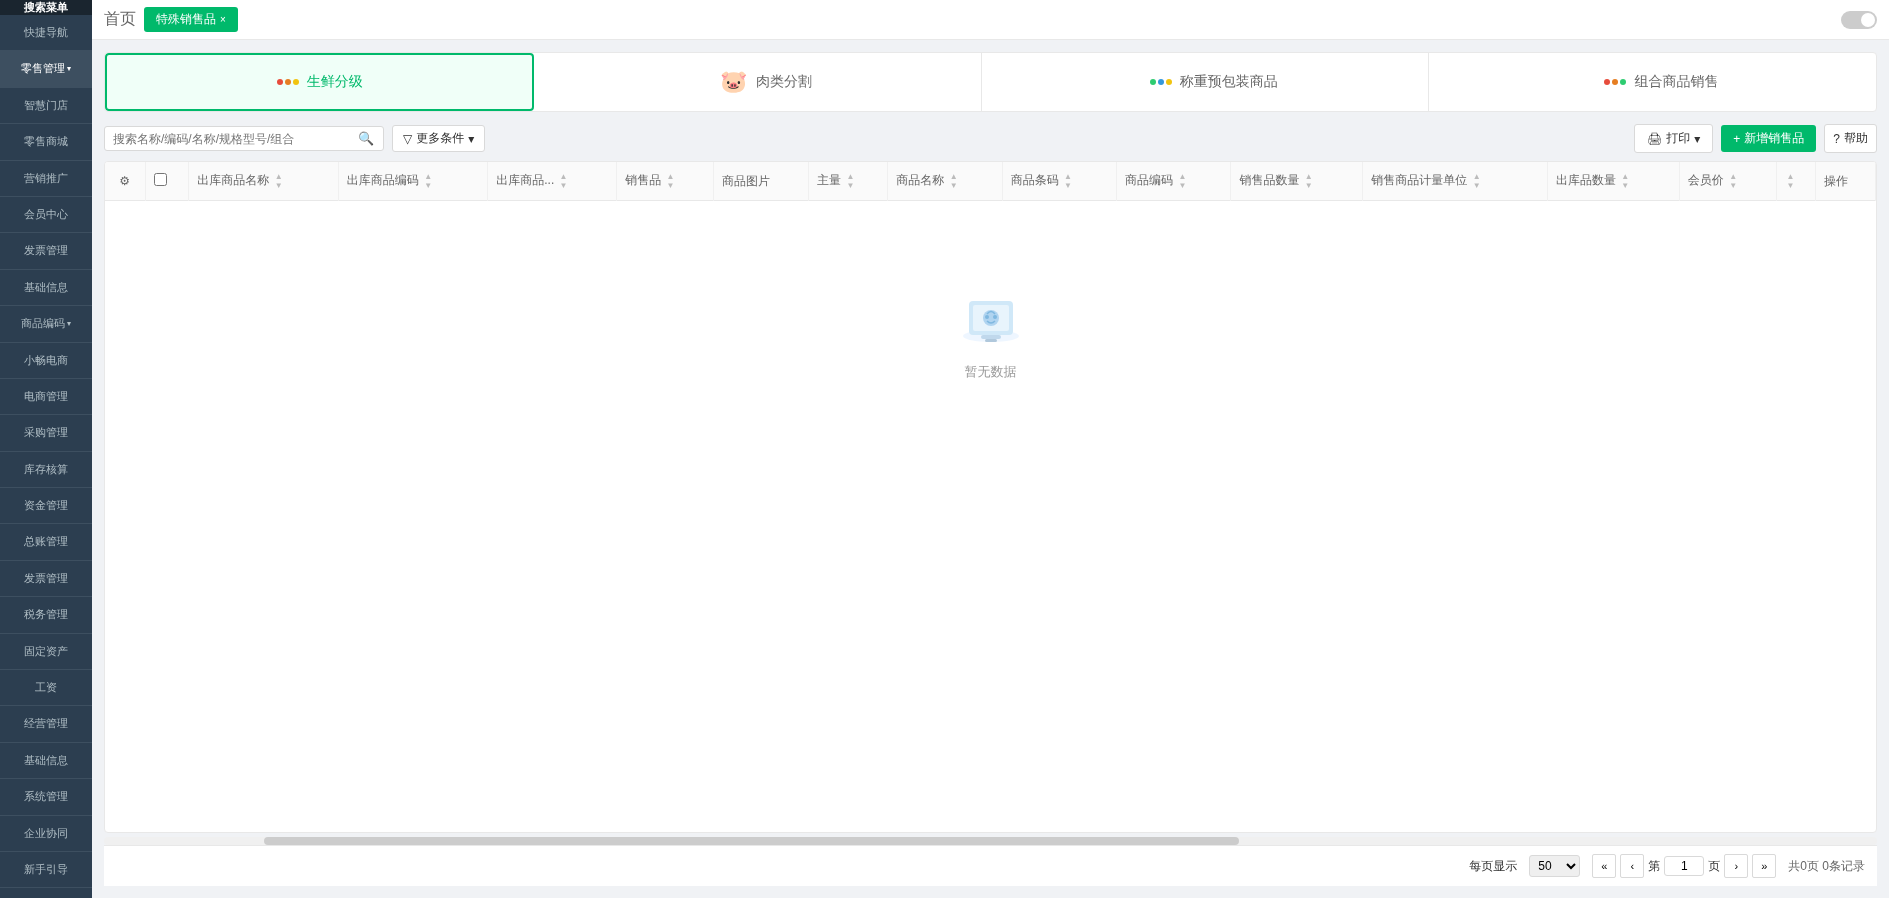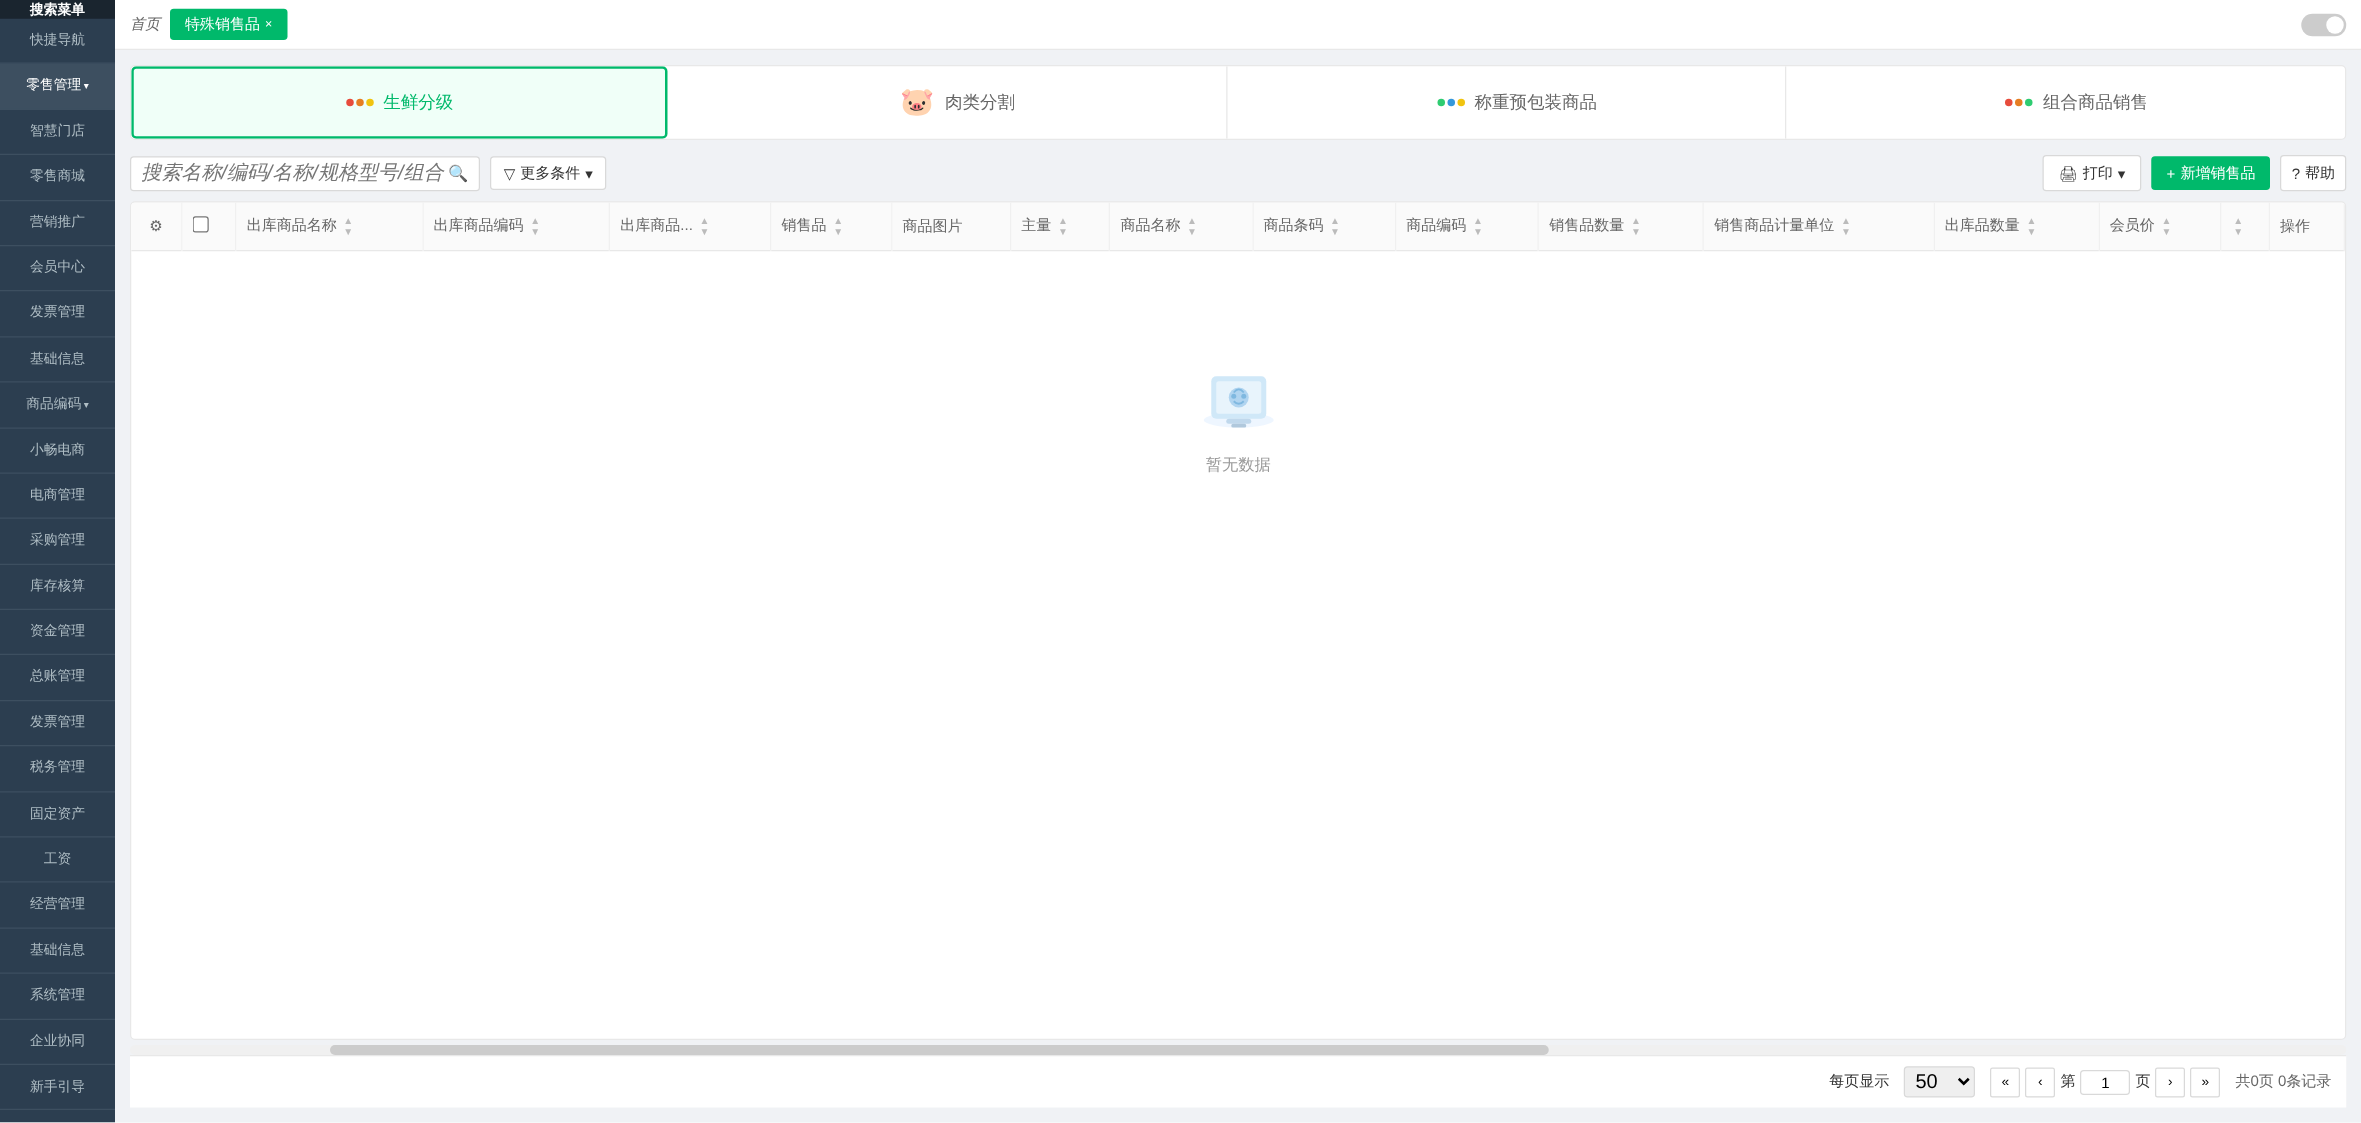--- a/index.html
+++ b/index.html
@@ -60,24 +60,23 @@
     .topbar {
       height: 40px;
       background: #fff;
       border-bottom: 1px solid #e8e8e8;
       display: flex;
       align-items: center;
       padding: 0 12px;
       gap: 8px;
     }
     .topbar-home {
-      font-size: 12px;
+      font-size: 16px;
       color: #666;
       cursor: pointer;
-      font-style: italic;
     }
     .topbar-tab {
       background: #00b96b;
       color: #fff;
       padding: 4px 12px;
       border-radius: 3px;
       font-size: 12px;
       display: flex;
       align-items: center;
       gap: 4px;
@@ -168,24 +167,23 @@
       align-items: center;
       border: 1px solid #d9d9d9;
       border-radius: 3px;
       padding: 4px 8px;
       background: #fff;
       width: 280px;
     }
     .search-box input {
       border: none;
       outline: none;
-      font-size: 16px;
+      font-size: 12px;
       flex: 1;
       color: #333;
-      font-style: italic;
     }
     .search-icon { color: #999; font-size: 13px; cursor: pointer; }
     .filter-btn {
       display: flex;
       align-items: center;
       gap: 4px;
       padding: 4px 10px;
       border: 1px solid #d9d9d9;
       border-radius: 3px;
       background: #fff;
@@ -283,21 +281,21 @@
       border-top: 1px solid #e8e8e8;
       background: #fff;
       gap: 12px;
       font-size: 12px;
       color: #333;
     }
     .pagination select {
       border: 1px solid #d9d9d9;
       border-radius: 3px;
       padding: 2px 4px;
-      font-size: 16px;
+      font-size: 12px;
     }
     .pagination-nav {
       display: flex;
       align-items: center;
       gap: 4px;
     }
     .pagination-btn {
       width: 24px;
       height: 24px;
       border: 1px solid #d9d9d9;

